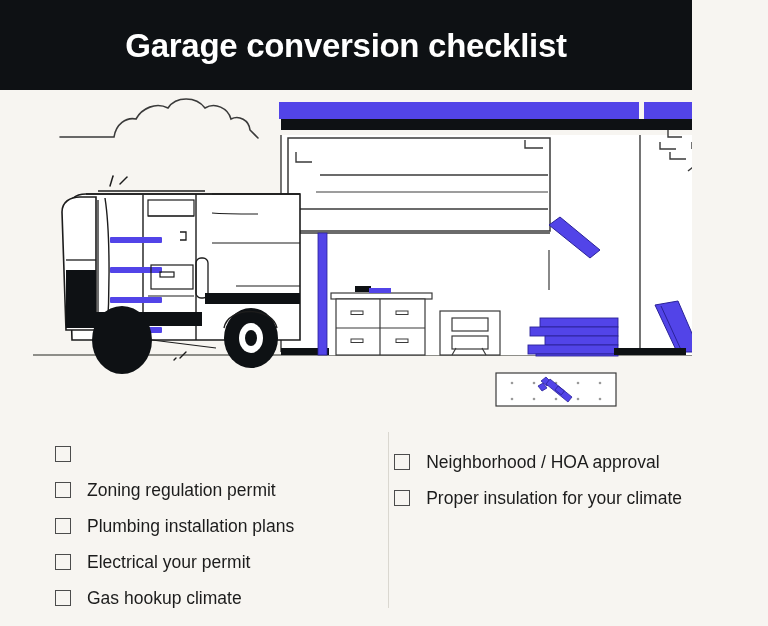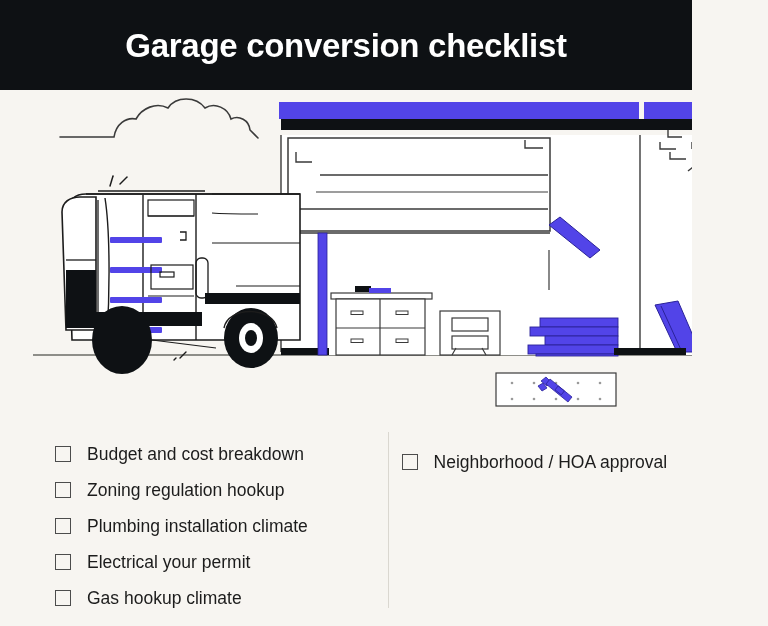--- a/index.html
+++ b/index.html
@@ -323,31 +323,30 @@
   </div>
 
   <div class="checklist-zone">
 
     <div class="column-divider"></div>
 
     <div class="checklist-column col-left">
 
       <div class="check-row">
         <span class="checkbox"></span>
-        <span class="check-label">Budget and cost breakdown</span>
-      </div>
-
-      <div class="check-row">
-        <span class="checkbox"></span>
-        <span class="check-label">Zoning regulation hookup</span>
-      </div>
-
-      <div class="check-row">
-        <span class="checkbox"></span>
-        <span class="check-label">Plumbing installation climate</span>
+      </div>
+
+      <div class="check-row">
+        <span class="checkbox"></span>
+        <span class="check-label">Zoning regulation permit</span>
+      </div>
+
+      <div class="check-row">
+        <span class="checkbox"></span>
+        <span class="check-label">Plumbing installation plans</span>
       </div>
 
       <div class="check-row">
         <span class="checkbox"></span>
         <span class="check-label">Electrical your permit</span>
       </div>
 
       <div class="check-row">
         <span class="checkbox"></span>
         <span class="check-label">Gas hookup climate</span>
@@ -356,19 +355,23 @@
     </div>
 
     <div class="checklist-column col-right">
 
       <div class="check-row">
         <span class="checkbox"></span>
         <span class="check-label">Neighborhood / HOA approval</span>
       </div>
 
 
+      <div class="check-row">
+        <span class="checkbox"></span>
+        <span class="check-label">Proper insulation for your climate</span>
+      </div>
 
 
     </div>
 
   </div>
 
 </div>
 
 </body></html>

